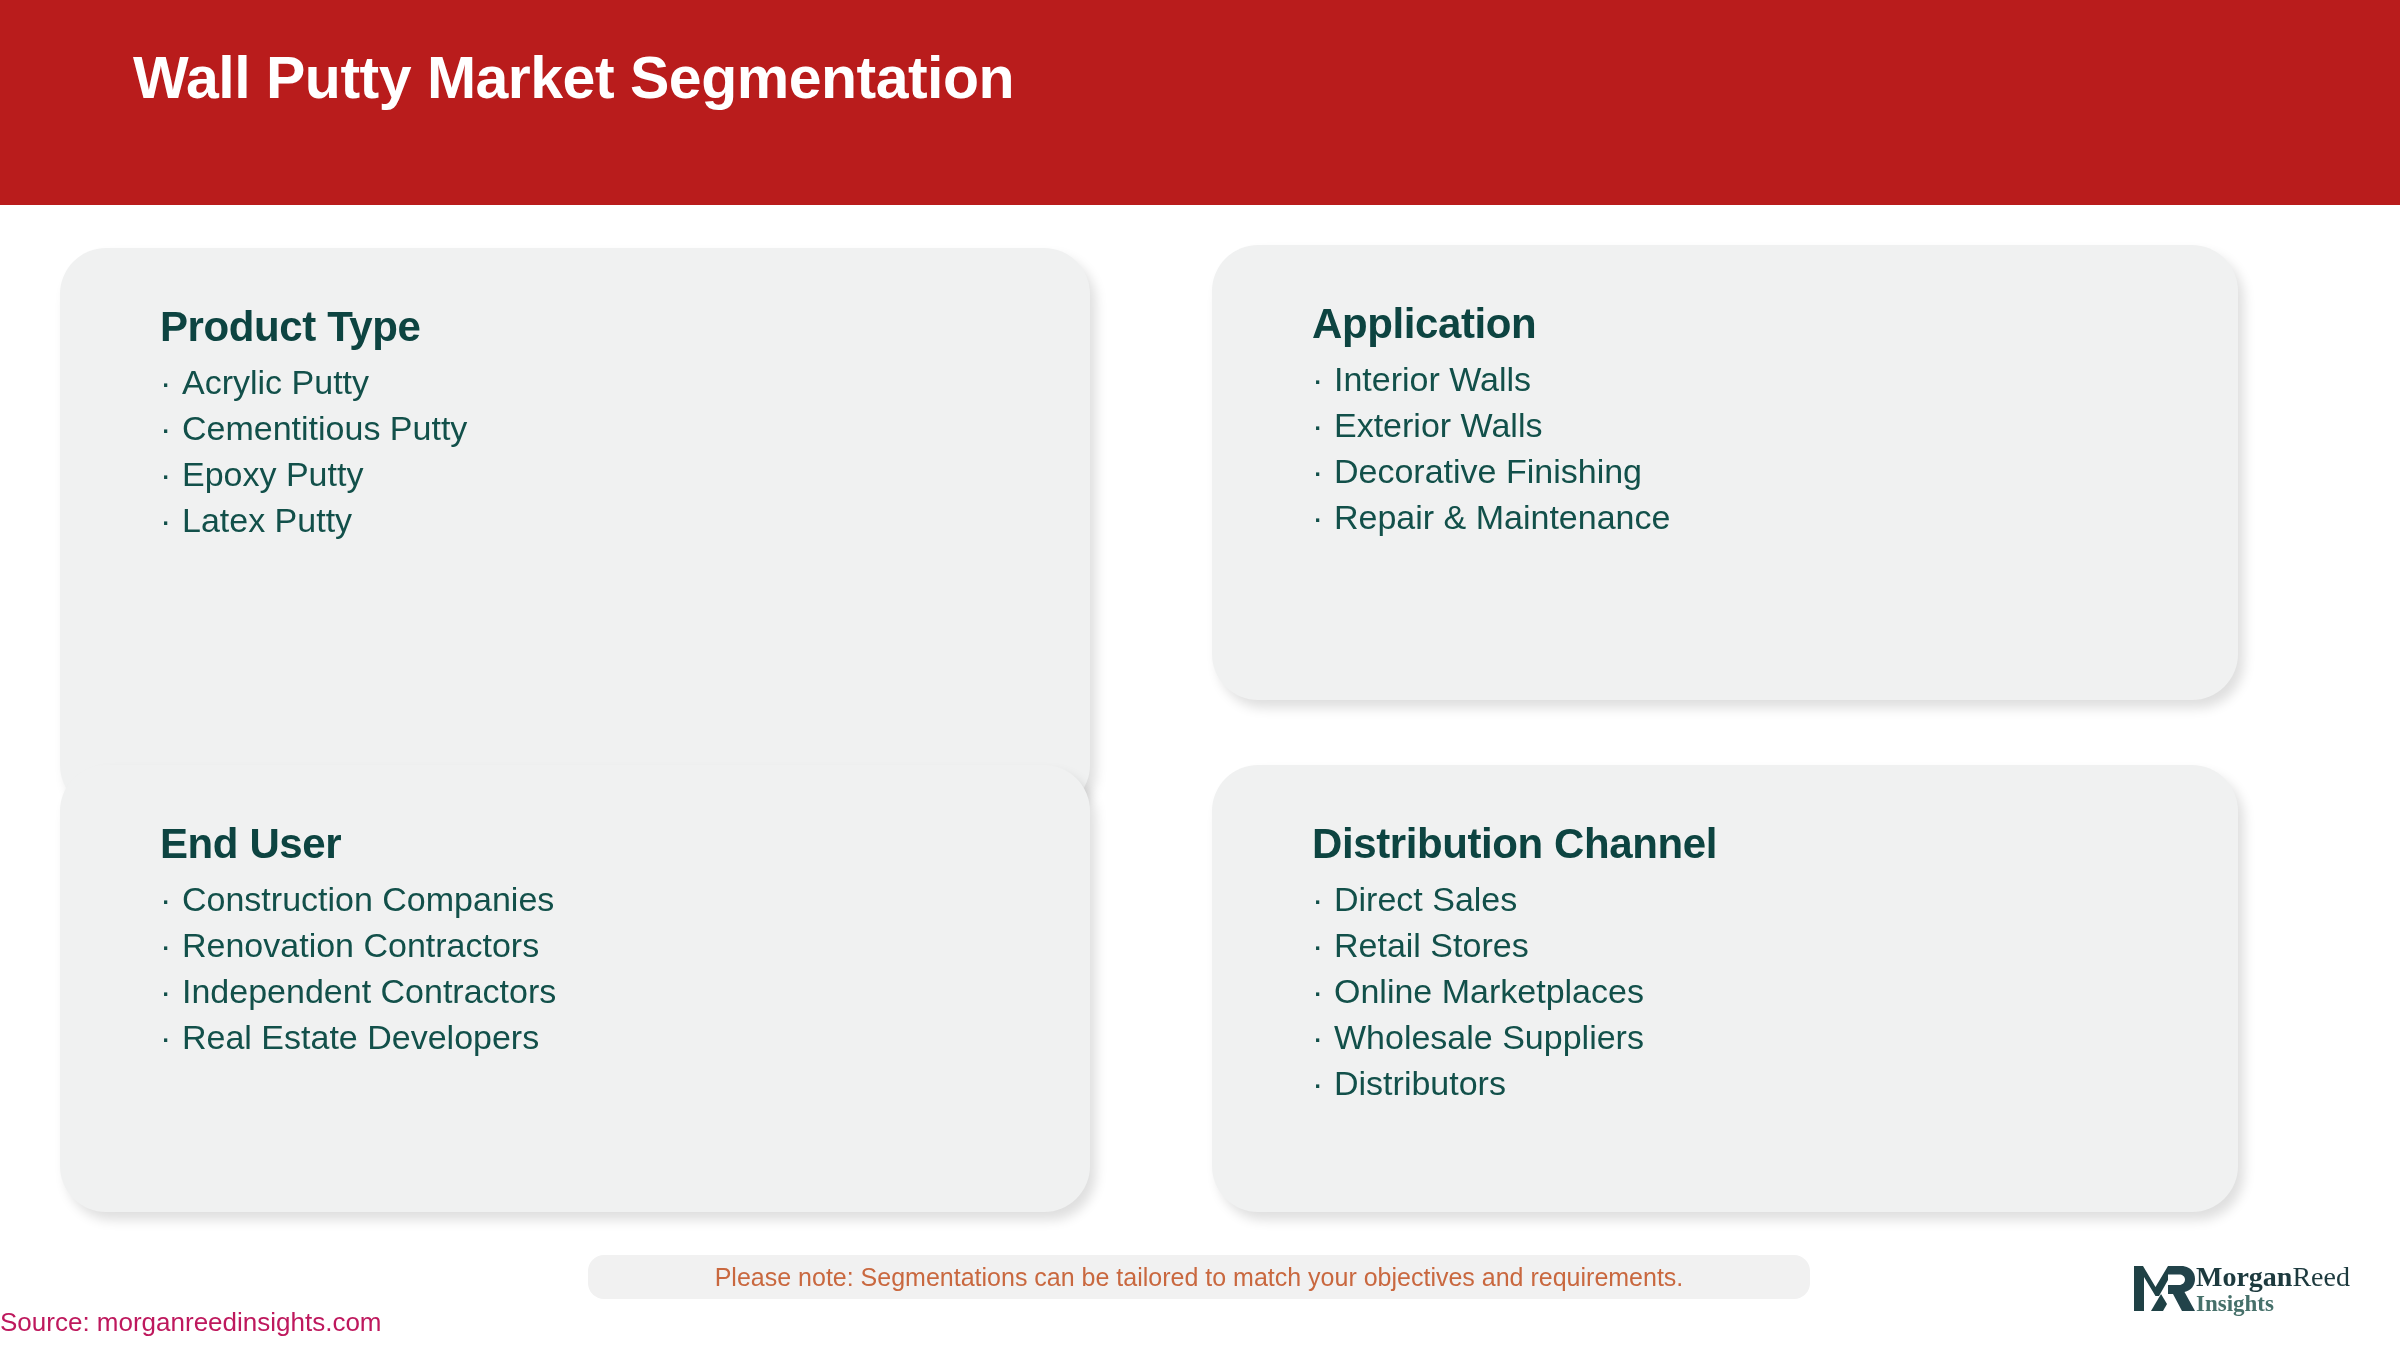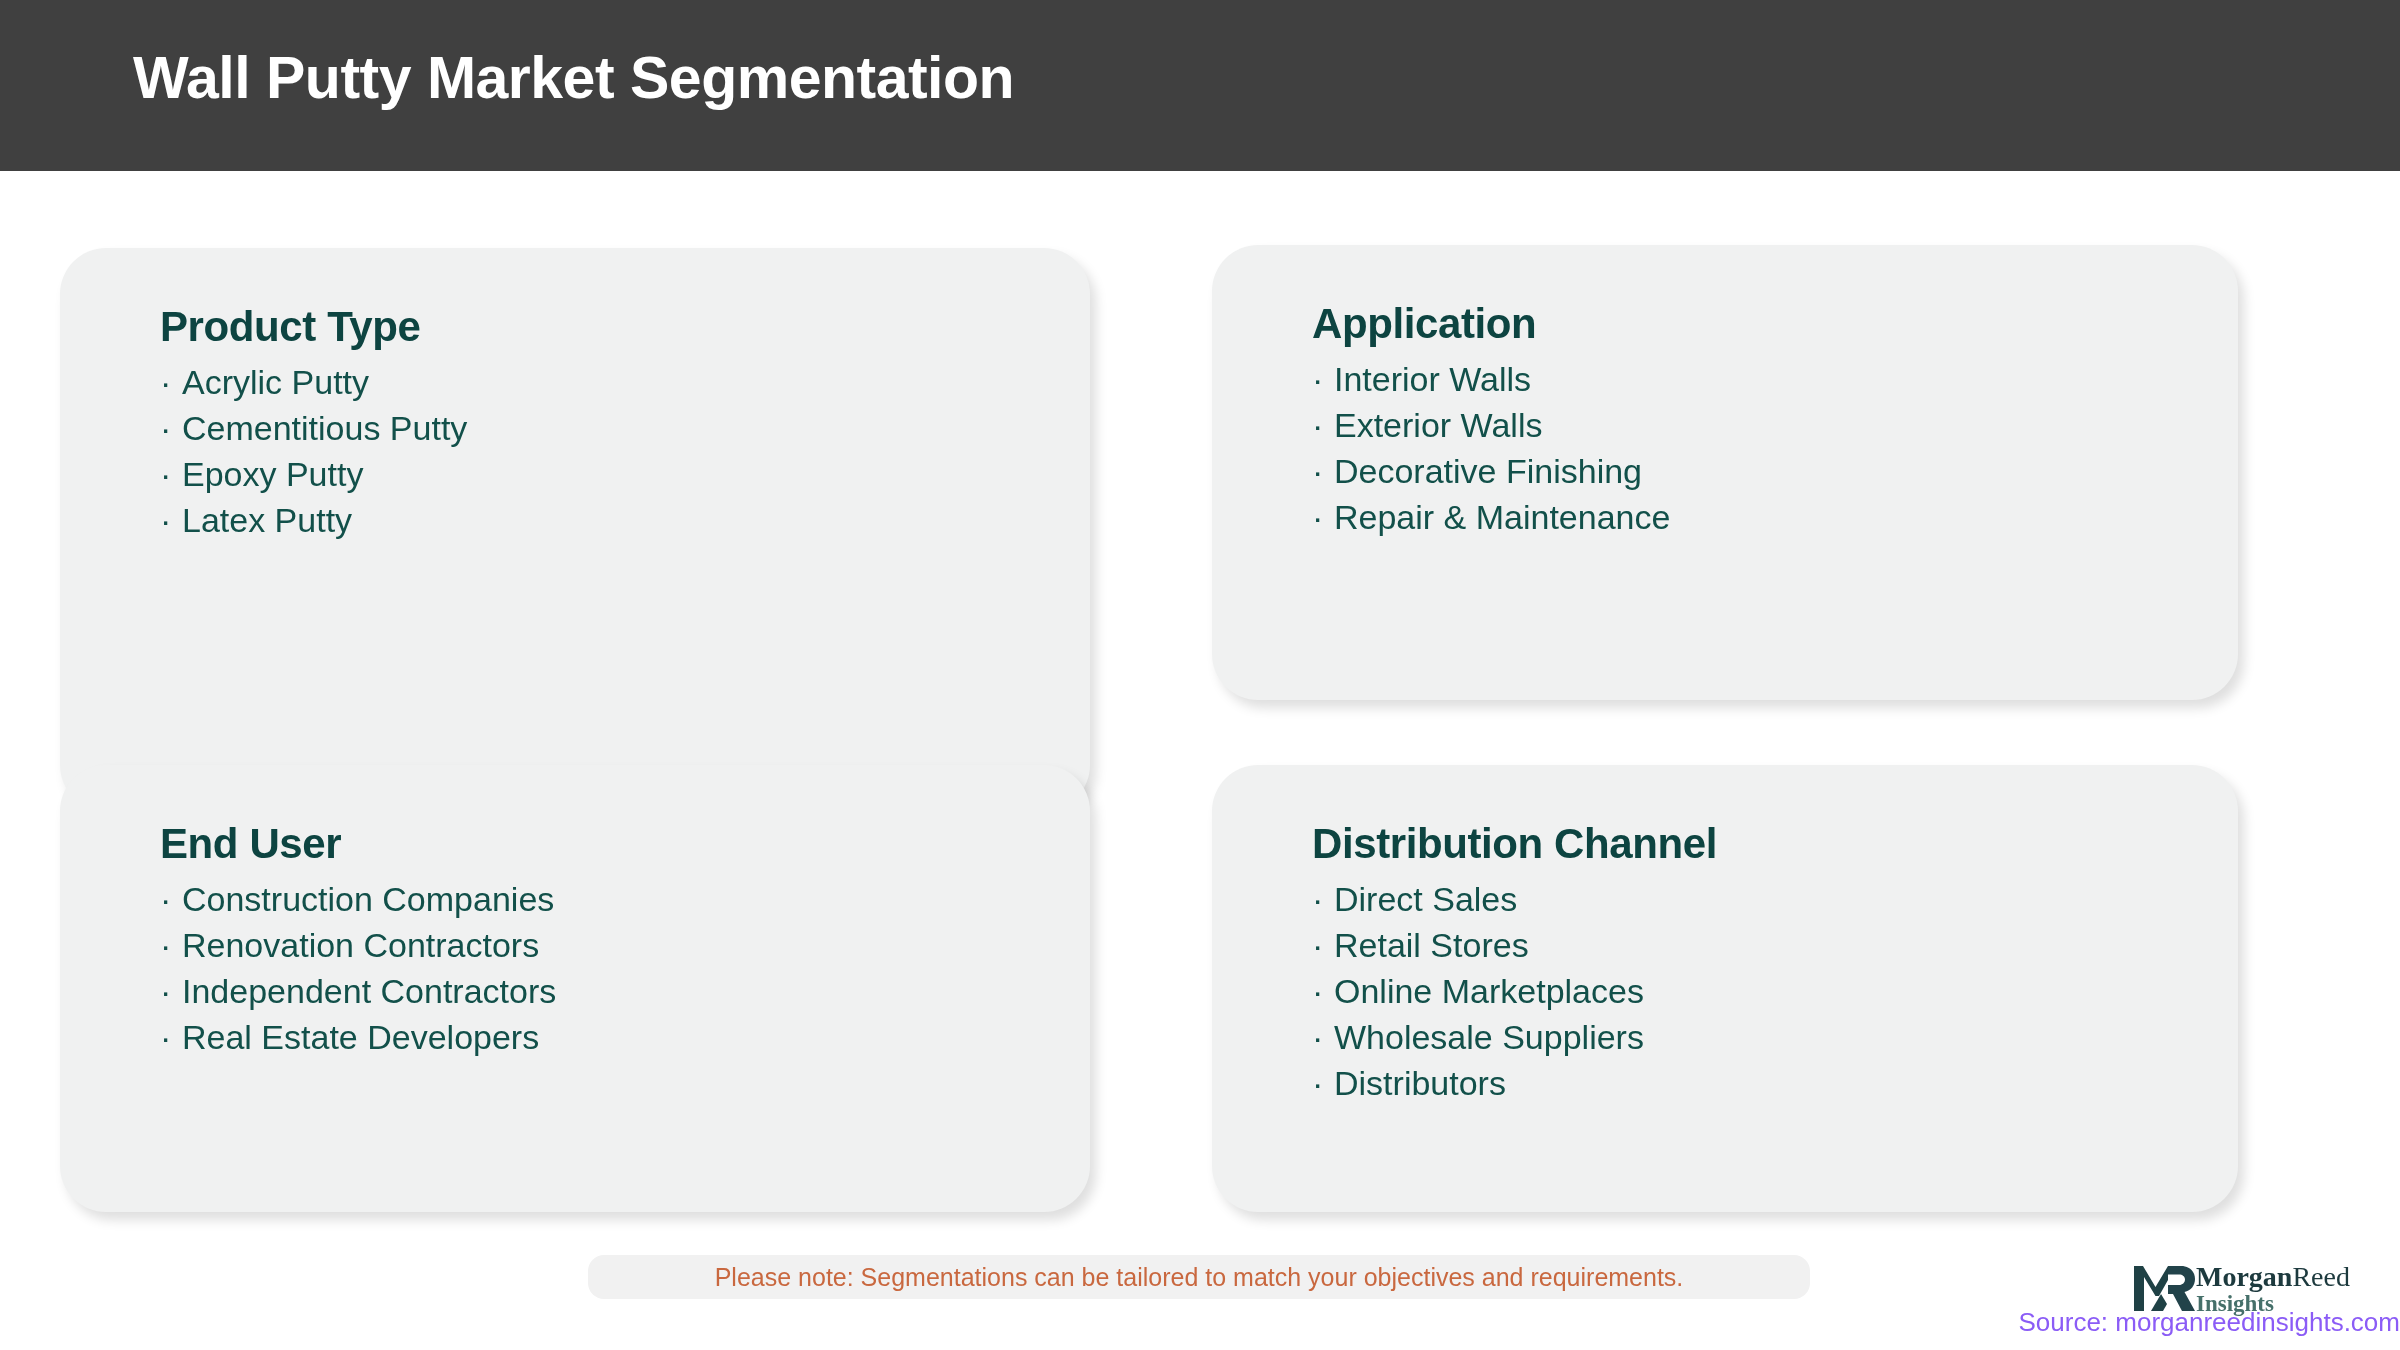--- a/index.html
+++ b/index.html
@@ -22,22 +22,22 @@
     height: 1350px;
     background: #ffffff;
   }
 
   
   .header {
     position: absolute;
     left: 0;
     top: 0;
     width: 2400px;
-    height: 171px;
-    background: #404040;
+    height: 205px;
+    background: #b91c1c;
     box-sizing: border-box;
   }
   .header-title {
     position: absolute;
     left: 133px;
     top: 44px;
     font-size: 59px;
     font-weight: 700;
     color: #ffffff;
     letter-spacing: -0.5px;
@@ -119,23 +119,23 @@
     font-size: 25px;
     color: #c9683f;
     white-space: nowrap;
   }
 
   .source-text {
     position: absolute;
     left: 0;
     top: 76px;
     width: 2400px;
-    text-align: right;
+    text-align: left;
     font-size: 26px;
-    color: #8b5cf6;
+    color: #be185d;
   }
 
   
   .logo {
     position: absolute;
     left: 2133px;
     top: 1263px;
     width: 240px;
     height: 68px;
     display: flex;

